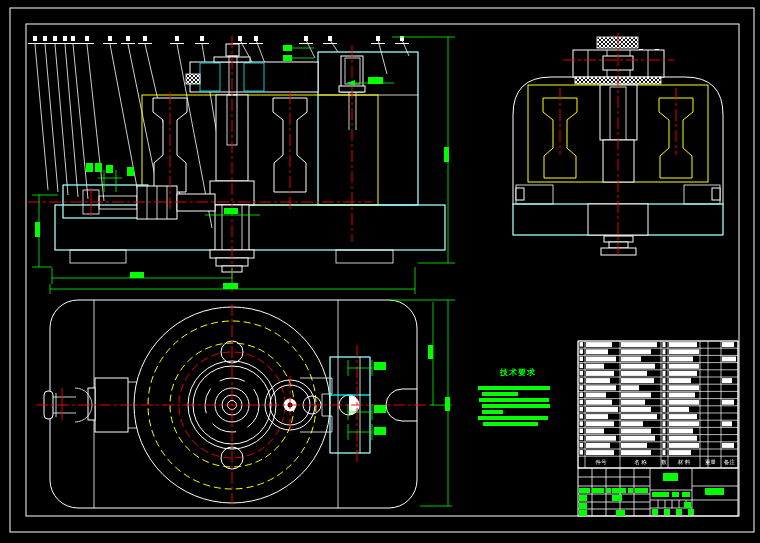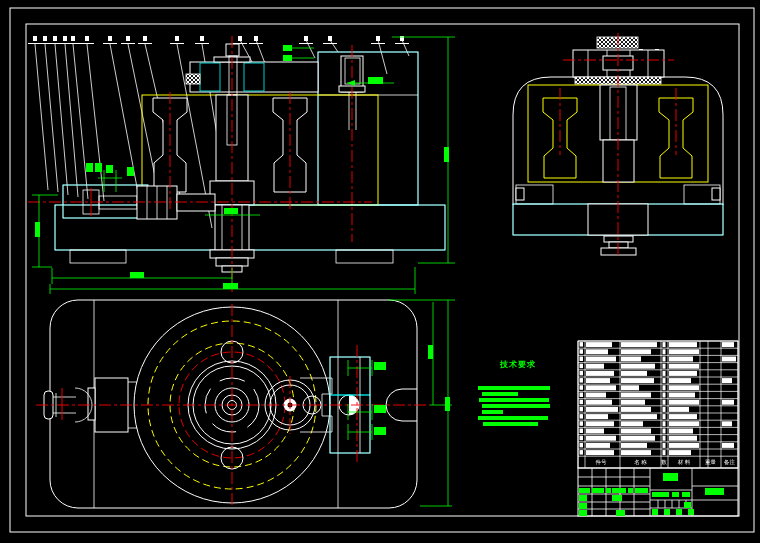--- a/index.html
+++ b/index.html
@@ -8,21 +8,21 @@
   #cad{position:absolute;left:0;top:0;}
   .w{fill:none;stroke:#FFFFFF;stroke-width:1;}
   .wf{fill:#000000;stroke:#FFFFFF;stroke-width:1;}
   .wt{fill:none;stroke:#FFFFFF;stroke-width:0.8;}
   .yl{fill:none;stroke:#FFFF00;stroke-width:1;}
   .cl{fill:none;stroke:#FF0000;stroke-width:0.9;stroke-dasharray:12 3 3 3;}
   .cy{fill:none;stroke:#00FFFF;stroke-width:0.8;}
   .ov{position:absolute;pointer-events:none;}
   .bar{position:absolute;background:#00FF00;}
   .hlabel{position:absolute;color:#FFFFFF;font-size:5.5px;line-height:10px;text-align:center;white-space:nowrap;overflow:visible;}
-  #tech-title{position:absolute;left:500px;top:359px;color:#00FF00;font-size:8px;font-weight:bold;letter-spacing:1px;white-space:nowrap;}
+  #tech-title{position:absolute;left:500px;top:367px;color:#00FF00;font-size:8px;font-weight:bold;letter-spacing:1px;white-space:nowrap;}
 </style>
 </head>
 <body>
 
 <div id="screen">
 
 <svg id="cad" width="760" height="543" viewBox="0 0 760 543">
   <defs>
     <pattern id="pY" patternUnits="userSpaceOnUse" width="8" height="8">
       <line x1="0" y1="8" x2="8" y2="0" stroke="#FFFF00" stroke-width="1"></line>

